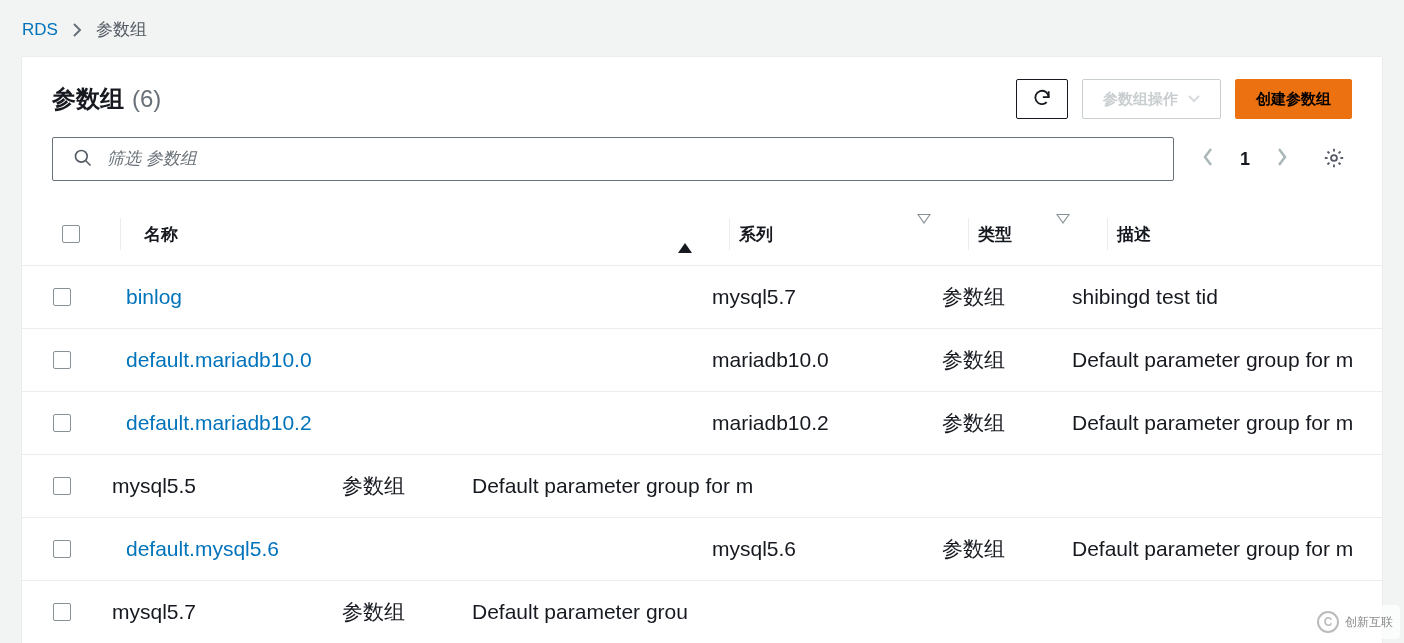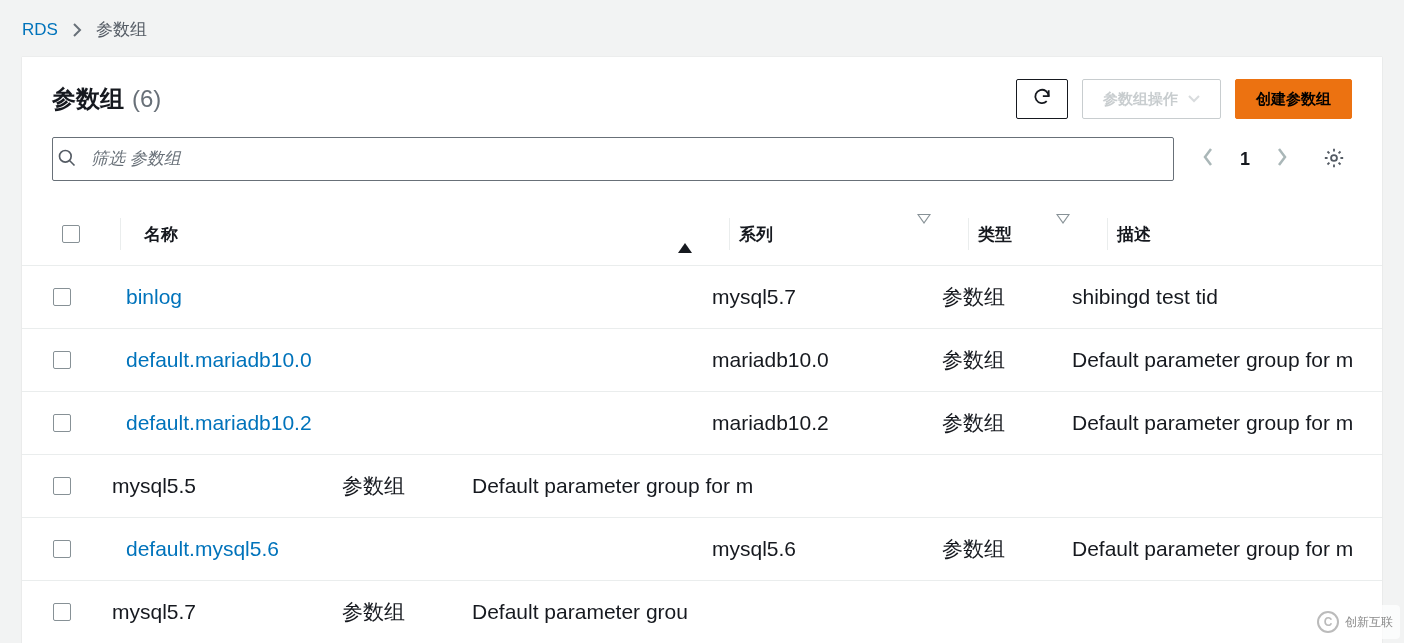--- a/index.html
+++ b/index.html
@@ -64,21 +64,20 @@
     height: 40px;
     padding: 0 20px;
     border: 1px solid #545b64;
     background: #fff;
     color: #545b64;
     font-weight: 700;
     border-radius: 2px;
     cursor: pointer;
     font-size: 15px;
     gap:10px;
-    font-family:Liberation Mono, monospace;
   }
   .btn.icon-only { width:52px; padding:0; border-color:#16191f; color:#16191f;}
   .btn.disabled { opacity:0.45; cursor:not-allowed; border-color:#879196; color:#879196;}
   .btn.disabled .caret { opacity:0.7; }
   .btn.primary {
     background: #ec7211;
     border-color: #ec7211;
     color: #000000;
   }
   .caret svg { display:block; }
@@ -90,21 +89,21 @@
     gap:20px;
     margin-top: 18px;
   }
   .search-box {
     flex:1;
     border:1px solid #687078;
     border-radius:2px;
     height:44px;
     display:flex;
     align-items:center;
-    padding:0 4px;
+    padding:0 20px;
     gap:12px;
   }
   .search-box input {
     border:none;
     outline:none;
     flex:1;
     font-size:17px;
     font-style: italic;
     color:#545b64;
     background:transparent;

